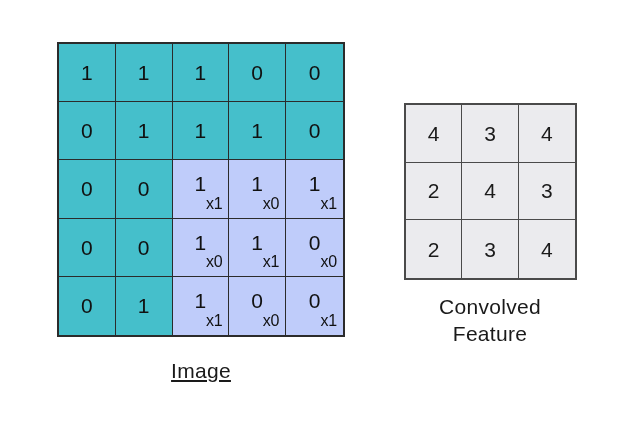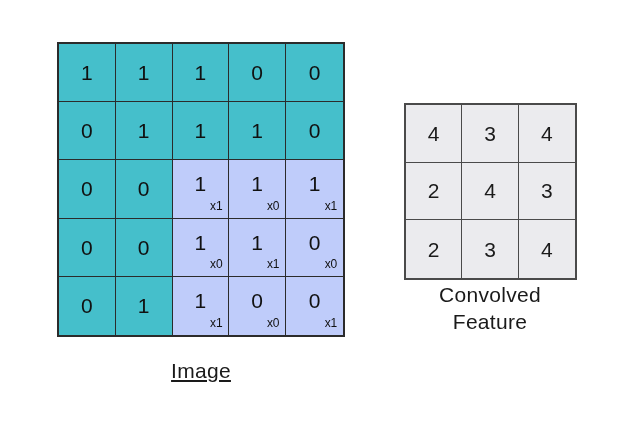--- a/index.html
+++ b/index.html
@@ -61,21 +61,21 @@
     position: absolute;
     top: 13px;
     left: 0;
     right: 0;
     text-align: center;
   }
   #image-matrix .sub {
     position: absolute;
     right: 6px;
     bottom: 6px;
-    font-size: 12px;
+    font-size: 16px;
     color: #111111;
     line-height: 1;
     letter-spacing: -0.2px;
   }
 
   
   #conv-matrix {
     position: absolute;
     left: 404px;
     top: 103px;
@@ -116,21 +116,21 @@
     white-space: pre-line;
   }
   #image-caption {
     left: 57px;
     top: 358px;
     width: 288px;
     text-decoration: underline;
   }
   #conv-caption {
     left: 390px;
-    top: 282px;
+    top: 294px;
     width: 200px;
     text-align: center;
   }
 </style>
 </head>
 <body>
 
 <div class="stage">
 
   <div id="image-matrix">

